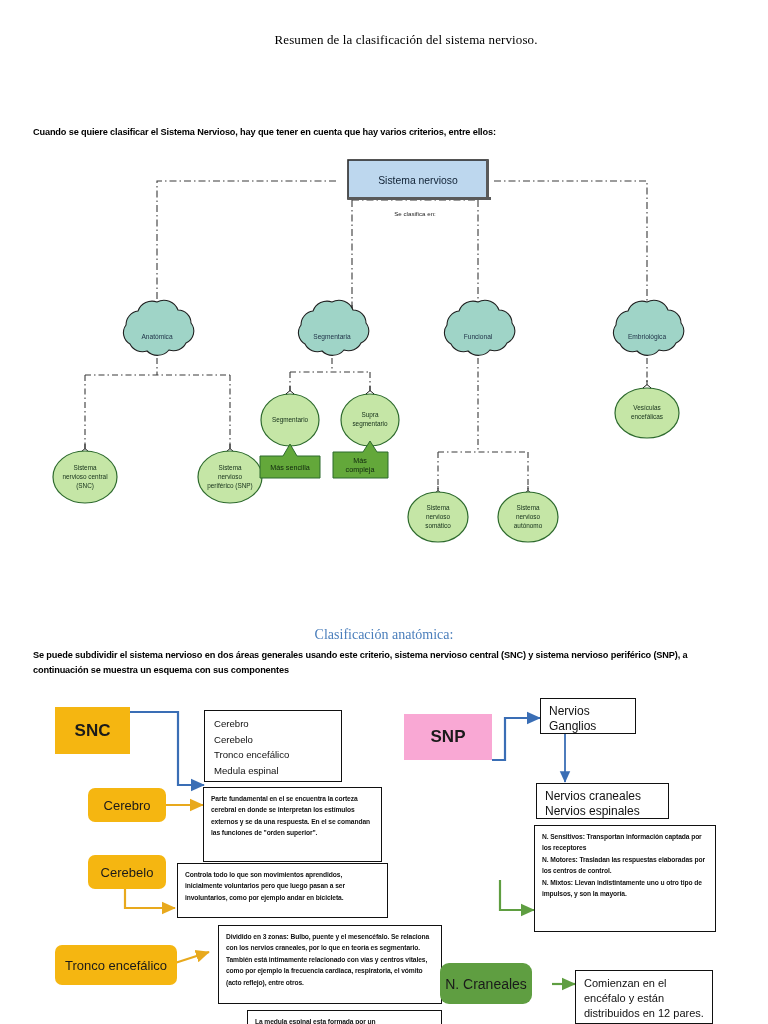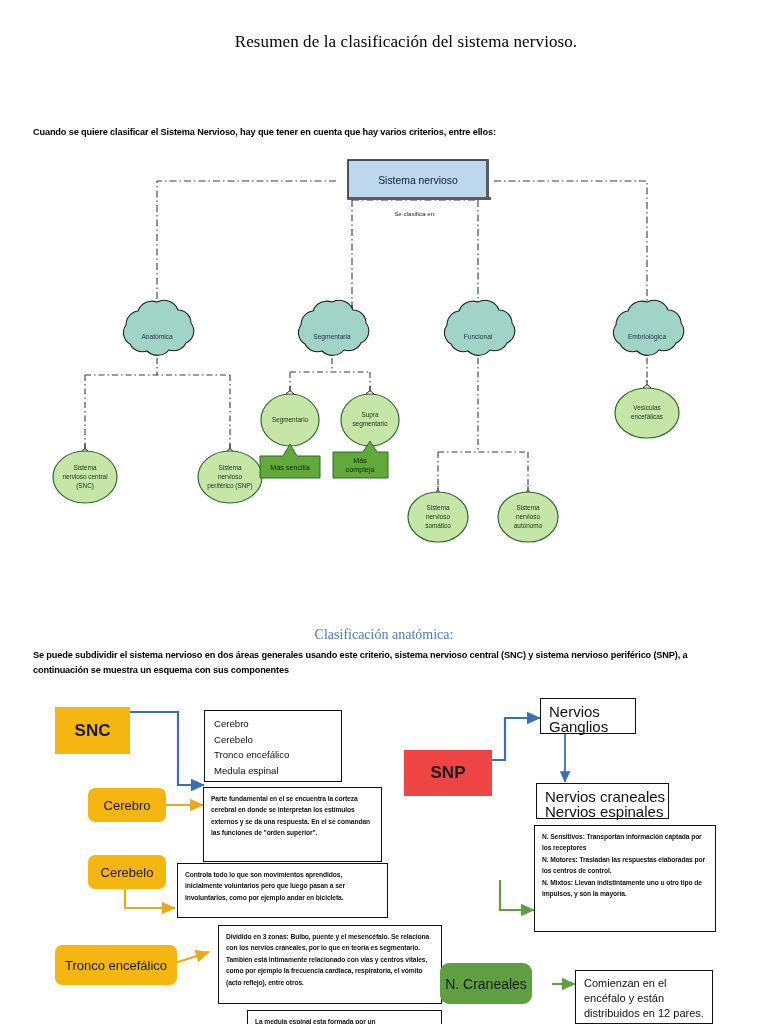--- a/index.html
+++ b/index.html
@@ -5,21 +5,21 @@
   html,body{margin:0;padding:0;background:#ffffff;}
   body{
     width:768px;height:1024px;position:relative;overflow:hidden;
     font-family:"Liberation Sans", sans-serif;color:#000;
   }
   .page{position:absolute;inset:0;width:768px;height:1024px;}
 
   
   .doc-title{
     position:absolute;left:0;right:0;top:32px;text-align:center;
-    font-family:"Liberation Serif", serif;font-size:17px;color:#000;
+    font-family:"Liberation Serif", serif;font-size:13px;color:#000;
     letter-spacing:.1px;
     padding-left:44px;
   }
   .para{
     position:absolute;font-size:9.2px;line-height:15px;color:#000;
     font-family:"Liberation Sans", sans-serif;font-weight:600;
     letter-spacing:-0.15px;
   }
   #integrantes{left:33px;top:82px;width:500px;}
   #criterios{left:33px;top:125px;width:680px;}
@@ -37,35 +37,35 @@
   .small-txt{font-family:"Liberation Sans",sans-serif;font-size:6.2px;fill:#222;}
 
   
   .fc{position:absolute;}
   .tag{
     display:flex;align-items:center;justify-content:center;text-align:right;
     font-size:13px;color:#1a1a1a;box-sizing:border-box;padding:2px 4px;
   }
   .tag.orange{background:#f5b611;}
   .tag.orange-r{background:#f5b611;border-radius:7px;}
-  .tag.green{background:#ef4444;margin-top:36px;}
+  .tag.green{background:#f9a8d4;}
   .tag.green-r{background:#5f9e41;border-radius:9px;}
   .tag.bold{font-weight:bold;font-size:17px;}
   .listbox{
     box-sizing:border-box;border:1.3px solid #111;background:#fff;
     font-size:9.6px;line-height:15.5px;color:#111;padding:5px 9px;
   }
   .denseboxtxt{
     box-sizing:border-box;border:1.3px solid #111;background:#fff;
     font-size:6.7px;line-height:11.4px;color:#111;padding:5px 7px;
     font-weight:700;letter-spacing:-0.1px;
   }
   .plainbox{
     box-sizing:border-box;border:1.2px solid #111;background:#fff;
-    font-size:15px;line-height:15px;color:#111;padding:5px 8px;
+    font-size:12px;line-height:15px;color:#111;padding:5px 8px;
   }
   .nowrapline{white-space:nowrap;}
 </style>
 </head>
 <body>
 
 <div class="page">
 
   <div class="doc-title">Resumen de la clasificación del sistema nervioso.</div>
   <div class="para" id="criterios">Cuando se quiere clasificar el Sistema Nervioso, hay que tener en cuenta que hay varios criterios, entre ellos:</div>

